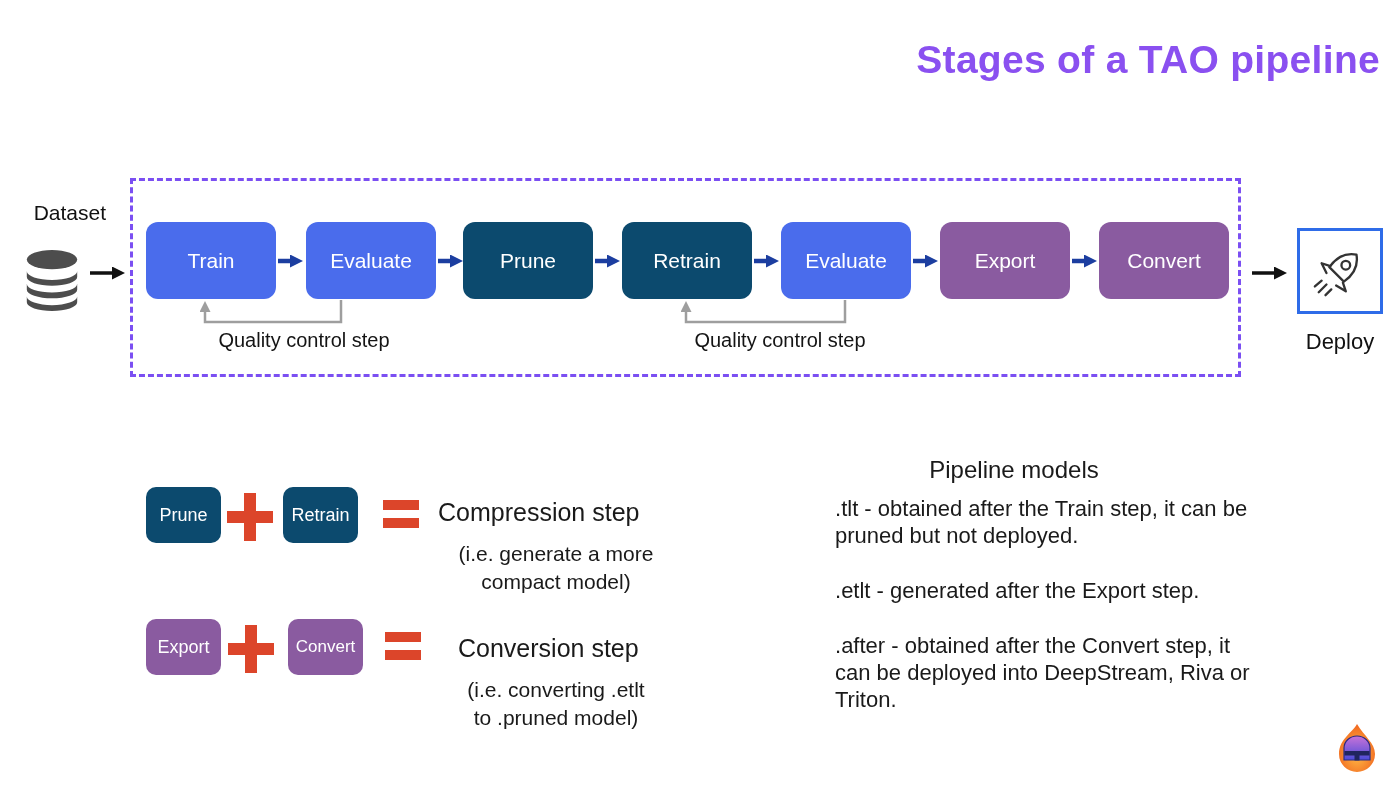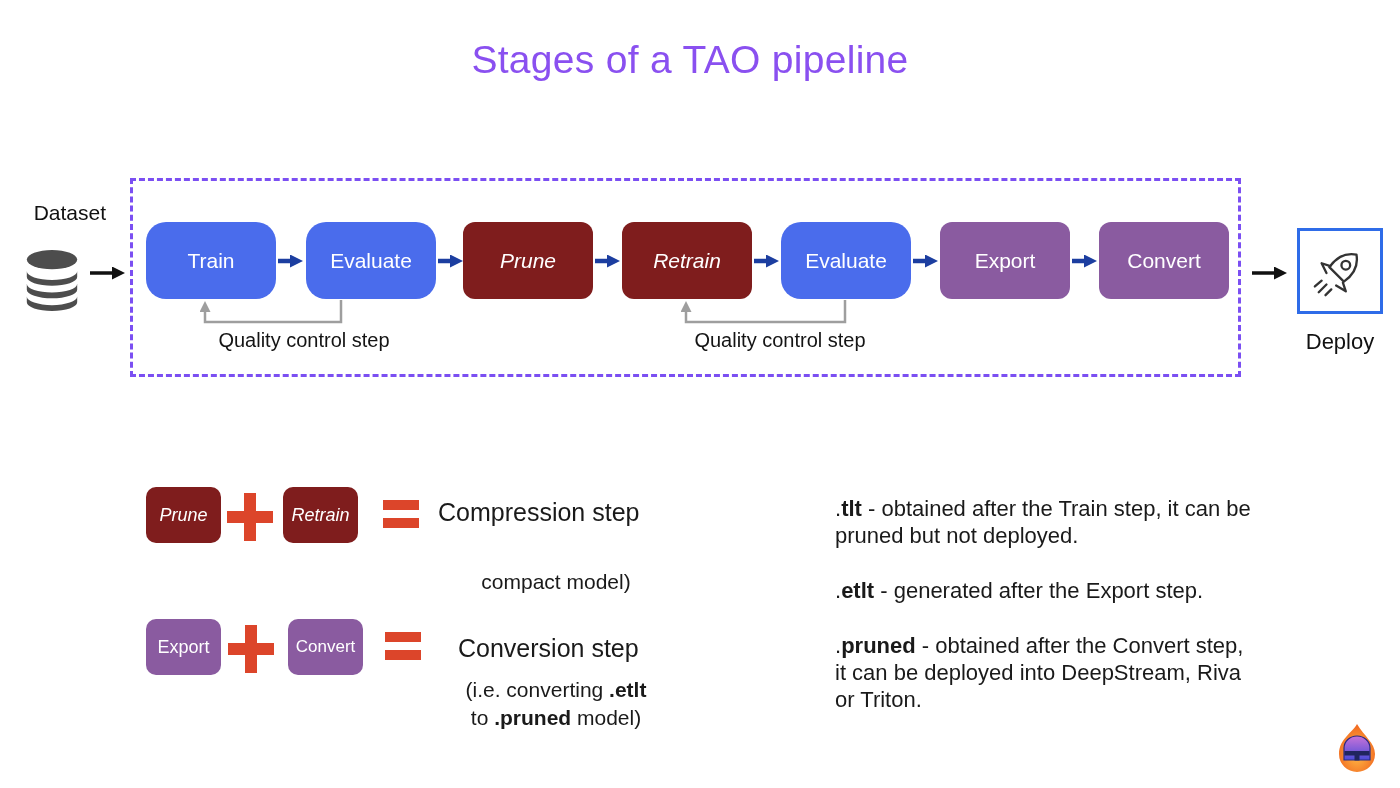--- a/index.html
+++ b/index.html
@@ -1,30 +1,30 @@
 <!DOCTYPE html>
 <html><head>
 <meta charset="utf-8">
 <style>
   * { margin:0; padding:0; box-sizing:border-box; }
   html,body { background:#ffffff; }
   body { font-family:"Liberation Sans", sans-serif; color:#1a1a1a; }
   .canvas { position:relative; width:1400px; height:788px; background:#fff; overflow:hidden; }
 
-  .title { position:absolute; top:38px; left:0; width:1380px; text-align:center;
-           font-size:39px; font-weight:400; color:#8a50f0; letter-spacing:.3px; }
+  .title { position:absolute; top:38px; left:0; width:1380px; text-align:right;
+           font-size:39px; font-weight:700; color:#8a50f0; letter-spacing:.3px; }
 
   .dashed-frame { position:absolute; left:130px; top:178px; width:1111px; height:199px;
                   border:3px dashed #7b4ff2; }
 
   .stage { position:absolute; top:222px; width:130px; height:77px; border-radius:12px;
            display:flex; align-items:center; justify-content:center;
            color:#fff; font-size:21px; }
-  .c-blue   { background:#4a6cec;border-radius:20px; }
-  .c-orange { background:#7f1d1d;font-style:italic; }
+  .c-blue   { background:#4a6cec; }
+  .c-orange { background:#0c4a6e; }
   .c-purple { background:#8a5ba0; }
 
   .connectors { position:absolute; left:0; top:0; pointer-events:none; }
 
   .quality-label { position:absolute; top:329px; width:250px; text-align:center;
                    font-size:20px; color:#141414; }
 
   .dataset-label { position:absolute; left:0; top:201px; width:106px; text-align:right;
                    font-size:21px; color:#111; }
   .db-icon { position:absolute; left:21px; top:245px; }
@@ -40,21 +40,21 @@
               display:flex; align-items:center; justify-content:center;
               color:#fff; font-size:18px; }
   .plus { position:absolute; width:46px; height:48px; }
   .plus .pv { position:absolute; left:17px; top:0; width:12px; height:48px; background:#dc452a; }
   .plus .ph { position:absolute; left:0; top:18px; width:46px; height:12px; background:#dc452a; }
   .equals { position:absolute; width:36px; }
   .equals .bar { width:36px; height:10px; background:#dc452a; margin-bottom:8px; }
   .result-label { position:absolute; font-size:25px; color:#1a1a1a;text-align:right; }
   .caption { position:absolute; width:256px; text-align:center; font-size:21px;
              line-height:1.33; color:#1a1a1a; }
-  .caption b, .models b { font-weight:700; }
+  .caption b, .models b { font-weight:400; }
 
   
   .models-title { position:absolute; left:889px; top:456px; width:250px; text-align:center;
                   font-size:24px; color:#1a1a1a; }
   .models { position:absolute; left:835px; top:495px; width:416px; font-size:22px;
             line-height:1.23; color:#1a1a1a; }
   .models p { margin-bottom:28px; }
 
   .logo { position:absolute; left:1333px; top:722px; }
 </style>
@@ -146,21 +146,21 @@
     </div>
   <div class="mini-box c-orange" style="left:283px; top:487px;">
       <span>Retrain</span>
     </div>
   <div class="equals" style="left:383px; top:500px;">
       <div class="bar"></div>
       <div class="bar"></div>
     </div>
   <div class="result-label" style="left:438px; top:498px;">Compression step</div>
   <div class="caption" style="left:428px; top:540px;">
-    <br>
+    <span>(i.e. generate a more</span><br>
     <span>compact model)</span>
   </div>
 
   <div class="mini-box c-purple" style="left:146px; top:619px;">
       <span>Export</span>
     </div>
   <div class="plus" style="left:228px; top:625px;">
       <div class="pv"></div>
       <div class="ph"></div>
     </div>
@@ -170,24 +170,25 @@
   <div class="equals" style="left:385px; top:632px;">
       <div class="bar"></div>
       <div class="bar"></div>
     </div>
   <div class="result-label" style="left:458px; top:634px;">Conversion step</div>
   <div class="caption" style="left:428px; top:676px;">
     <span>(i.e. converting  </span><b>.etlt</b><br>
     <span>to </span><b>.pruned</b><span> model)</span>
   </div>
 
+  <div class="models-title">Pipeline models</div>
   <div class="models">
     <p><span>.</span><b>tlt</b><span> - obtained after the Train step, it can be pruned but not deployed.</span></p>
     <p><span>.</span><b>etlt</b><span> - generated after the Export step.</span></p>
-    <p><span>.</span><b>pruned</b><span> - obtained after the Convert step, it can be deployed into DeepStream, Riva or Triton.</span></p>
+    <p><span>.</span><b>after</b><span> - obtained after the Convert step, it can be deployed into DeepStream, Riva or Triton.</span></p>
   </div>
 
   <svg class="logo" width="48" height="54" viewBox="0 0 48 54">
     <defs>
       <radialGradient id="fg" cx="50%" cy="60%" r="60%">
         <stop offset="0%" stop-color="#ffc24a"></stop>
         <stop offset="100%" stop-color="#f1641e"></stop>
       </radialGradient>
       <linearGradient id="hg" x1="0" y1="0" x2="0" y2="1">
         <stop offset="0%" stop-color="#c873d8"></stop>

